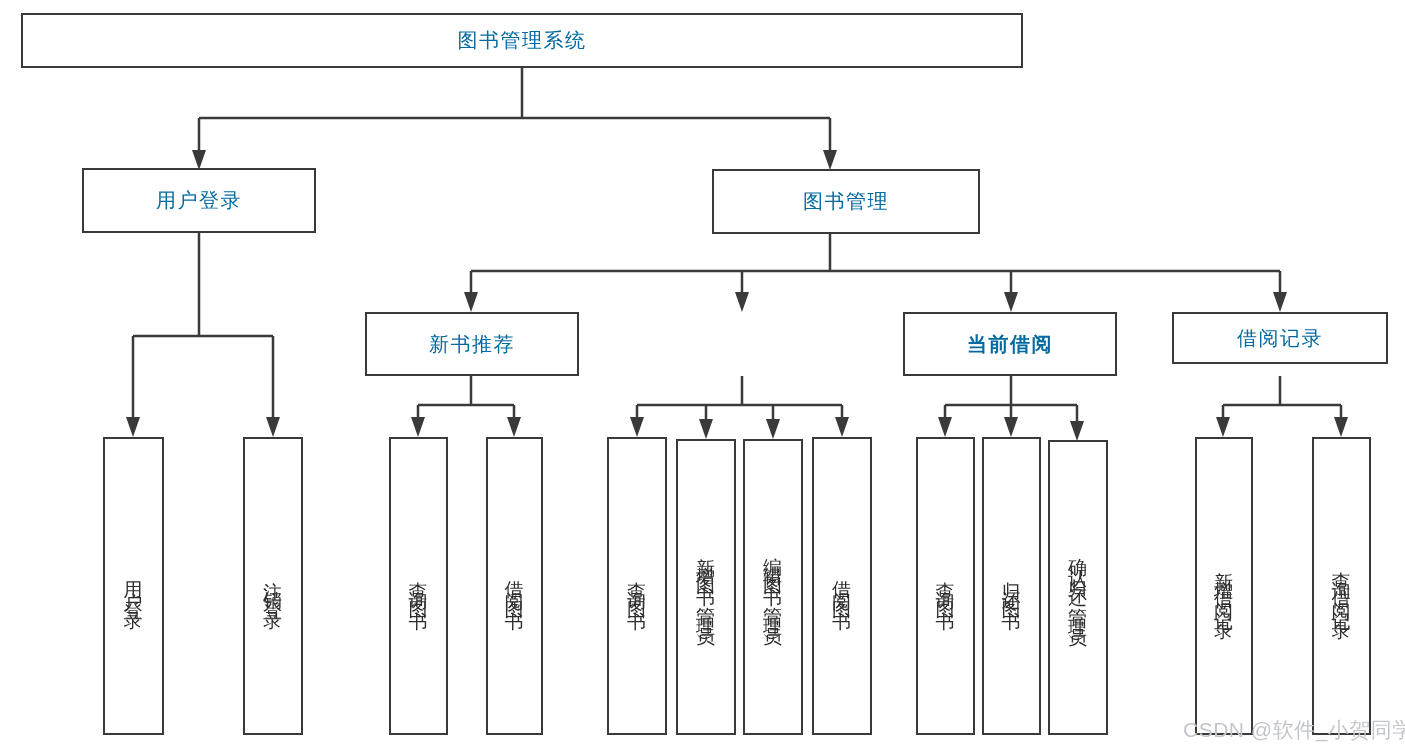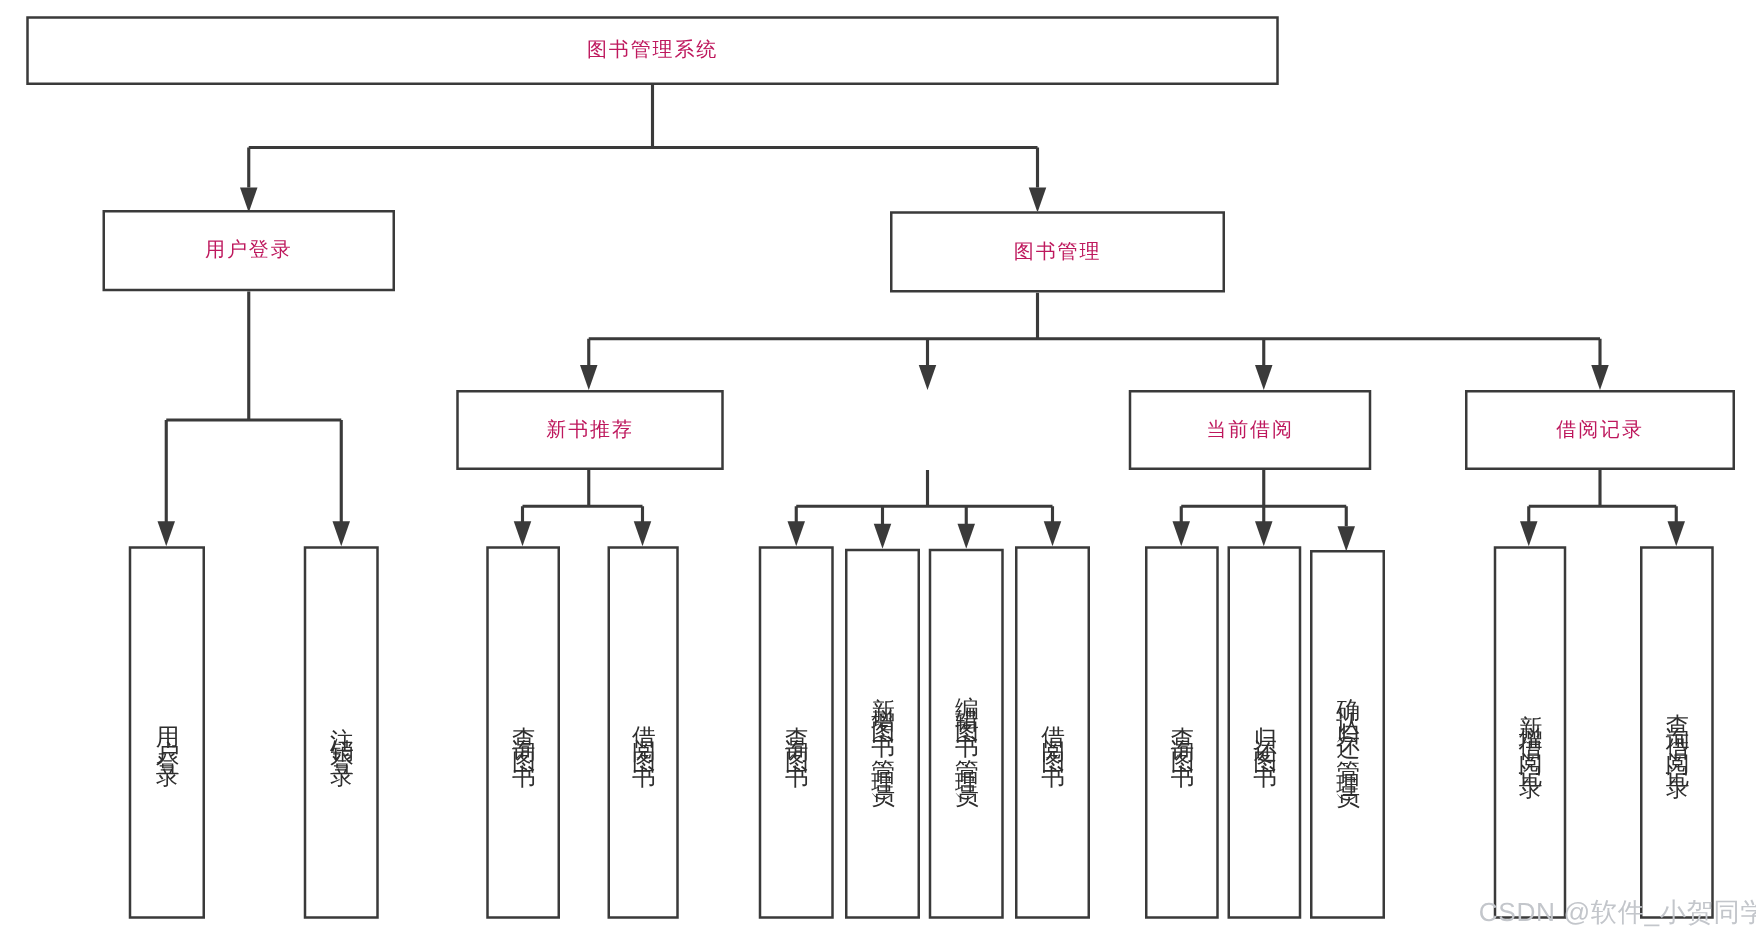--- a/index.html
+++ b/index.html
@@ -18,22 +18,22 @@
     z-index: 1;
   }
   .node {
     position: absolute;
     box-sizing: border-box;
     background: #ffffff;
     border: 2.5px solid #3a3a3a;
     display: flex;
     align-items: center;
     justify-content: center;
-    color: #be185d;
-    font-size: 16px;
+    color: #0369a1;
+    font-size: 20px;
     letter-spacing: 1.5px;
     z-index: 2;
     white-space: nowrap;
   }
   .vnode {
     position: absolute;
     box-sizing: border-box;
     background: #ffffff;
     border: 2.5px solid #3a3a3a;
     display: flex;
@@ -50,22 +50,22 @@
     line-height: 1;
   }
   
   .n-root   { left: 21px;  top: 13px;  width: 1002px; height: 55px; }
   
   .n-l2a    { left: 82px;  top: 168px; width: 234px; height: 65px; }
   .n-l2b    { left: 712px; top: 169px; width: 268px; height: 65px; }
   
   .n-l3a    { left: 365px;  top: 312px; width: 214px; height: 64px; }
   .n-l3b    { left: 635px;  top: 312px; width: 213px; height: 64px; }
-  .n-l3c    { left: 903px;  top: 312px; width: 194px; height: 64px; }
-  .n-l3d    { left: 1172px; top: 312px; width: 216px; height: 64px; }
+  .n-l3c    { left: 903px;  top: 312px; width: 214px; height: 64px; font-weight: bold; }
+  .n-l3d    { left: 1172px; top: 312px; width: 216px; height: 52px; }
   
   .n-v1  { left: 103px;  top: 437px; width: 61px; height: 298px; }
   .n-v2  { left: 243px;  top: 437px; width: 60px; height: 298px; }
   .n-v3  { left: 389px;  top: 437px; width: 59px; height: 298px; }
   .n-v4  { left: 486px;  top: 437px; width: 57px; height: 298px; }
   .n-v5  { left: 607px;  top: 437px; width: 60px; height: 298px; }
   .n-v6  { left: 676px;  top: 439px; width: 60px; height: 296px; }
   .n-v7  { left: 743px;  top: 439px; width: 60px; height: 296px; }
   .n-v8  { left: 812px;  top: 437px; width: 60px; height: 298px; }
   .n-v9  { left: 916px;  top: 437px; width: 59px; height: 298px; }

